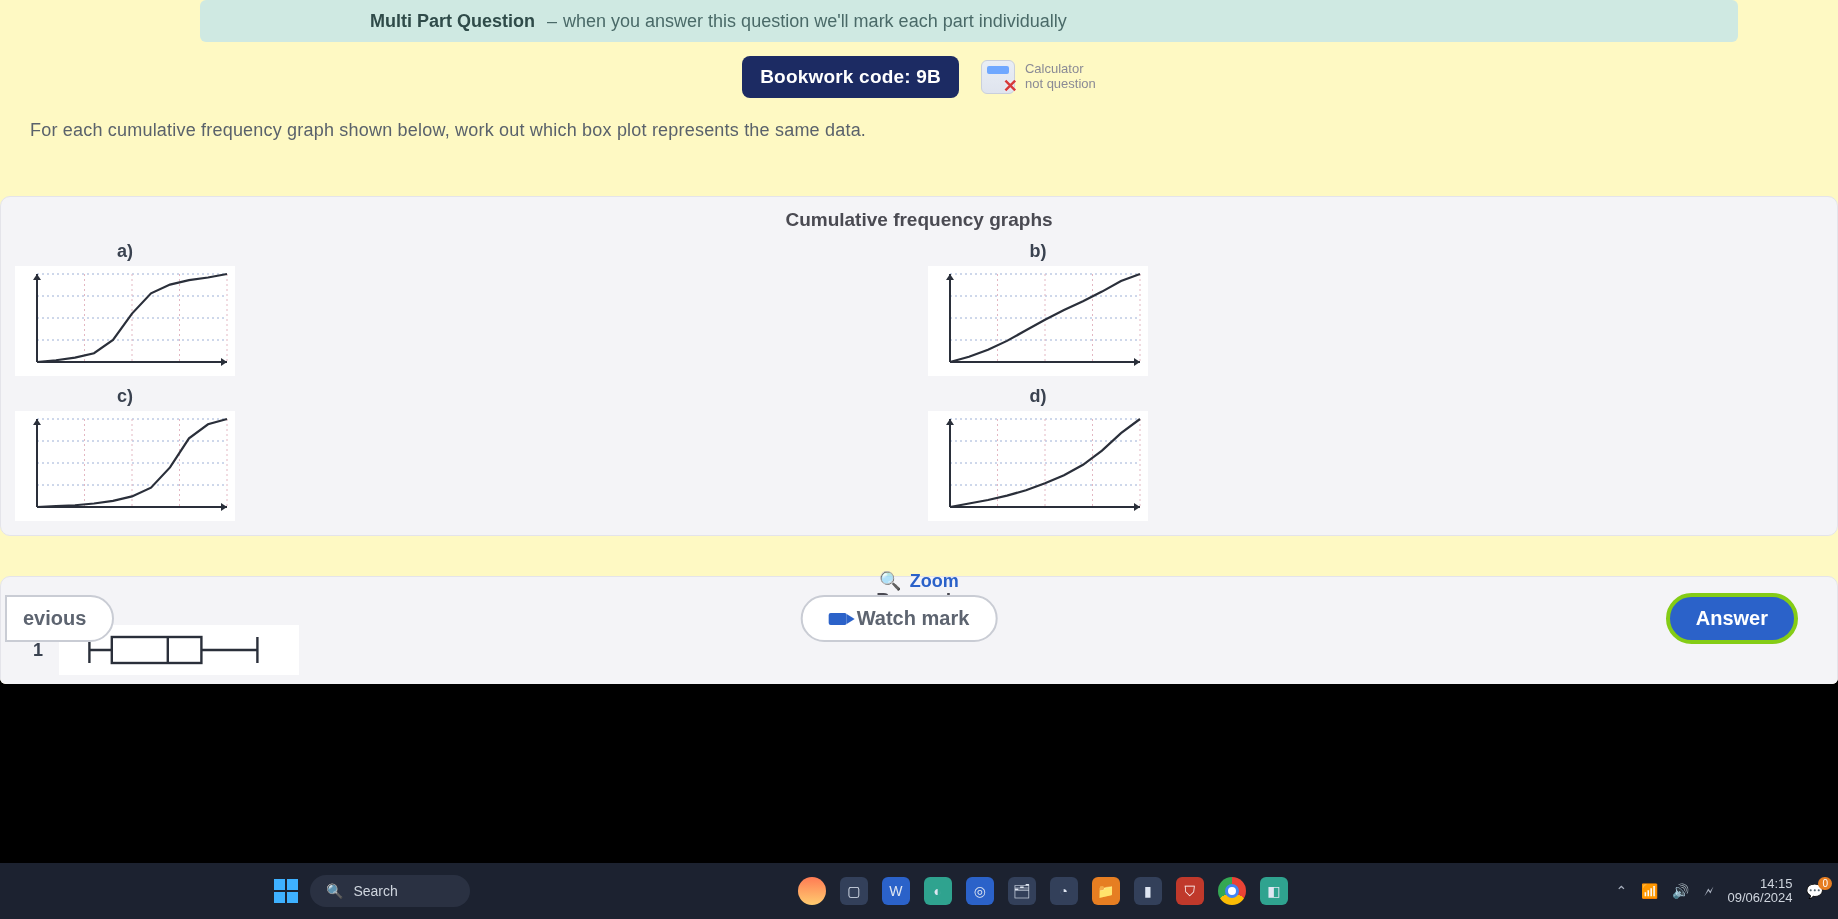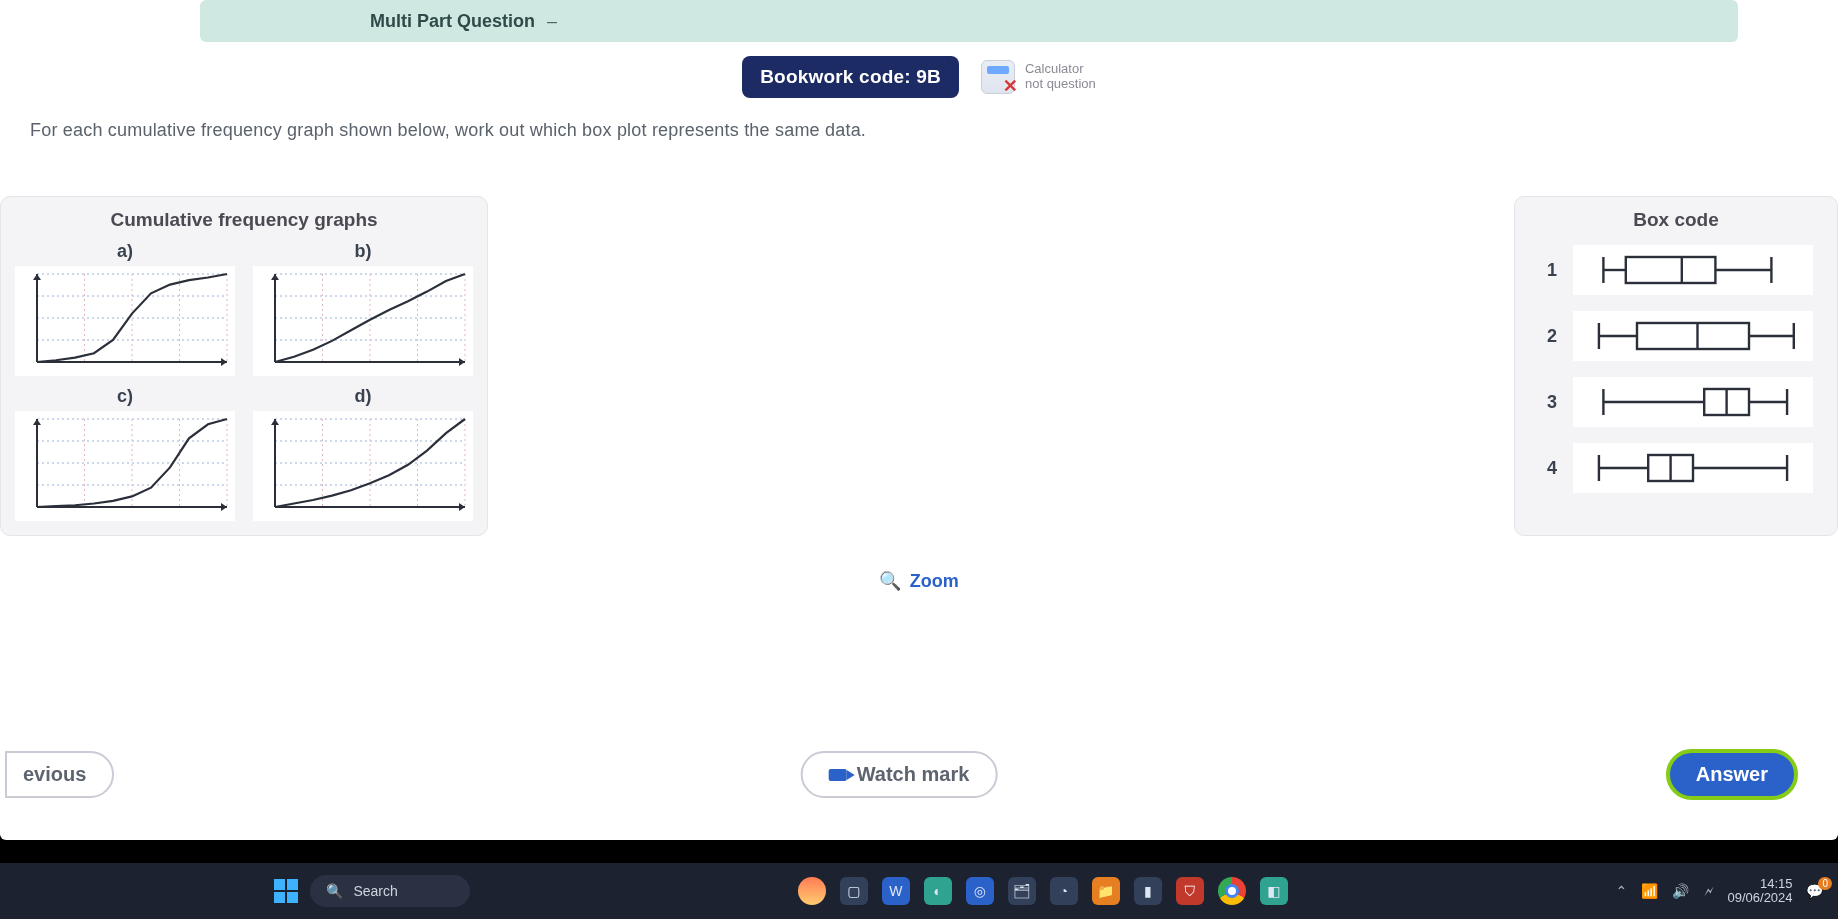--- a/index.html
+++ b/index.html
@@ -3,22 +3,22 @@
 <meta charset="utf-8">
 <style>
   * { box-sizing: border-box; margin: 0; padding: 0; }
   html, body { width: 100%; height: 100%; font-family: Arial, Helvetica, sans-serif; background: #000; overflow: hidden; }
 
   .screen { width: 1838px; height: 919px; background: #000; position: relative; }
 
   .app-window {
     position: absolute;
     top: 0; left: 0; right: 0;
-    height: 840px;
-    background: #ffffff;
+    height: 684px;
+    background: #fef9c3;
     border-radius: 0 0 6px 6px;
     box-shadow: 0 0 24px rgba(0,0,0,0.7);
     overflow: hidden;
   }
 
   
   .ribbon {
     position: absolute;
     top: 0; left: 200px; right: 100px;
     height: 42px;
@@ -72,21 +72,21 @@
     position: absolute;
     top: 120px; left: 30px; right: 60px;
     color: #5a626b; font-size: 18px;
     letter-spacing: .2px;
   }
 
   
   .panels {
     position: absolute;
     top: 196px; left: 0; right: 0;
-    display: flex; justify-content: space-between; gap: 40px;
+    display: flex; justify-content: flex-start; gap: 40px; flex-direction: column;
   }
 
   .panel {
     background: #f4f4f7;
     border: 1px solid #e4e4ea;
     border-radius: 10px;
     padding: 8px 14px 14px;
   }
   .panel-title {
     text-align: center; color: #4a4a52; font-size: 19px; font-weight: 600;
@@ -179,20 +179,21 @@
 </head>
 <body>
 
 <div class="screen">
 
   <div class="app-window">
 
     <div class="ribbon">
       <b>Multi Part Question</b>
       <span class="dash">–</span>
+      <span>when you answer this question we'll mark each part individually</span>
     </div>
 
     <div class="meta-row">
       <div class="bookwork">Bookwork code: 9B</div>
       <div class="calc-block">
         <div class="calc-icon"></div>
         <div class="calc-text">
           <div>Calculator</div>
           <div>not question</div>
         </div>

